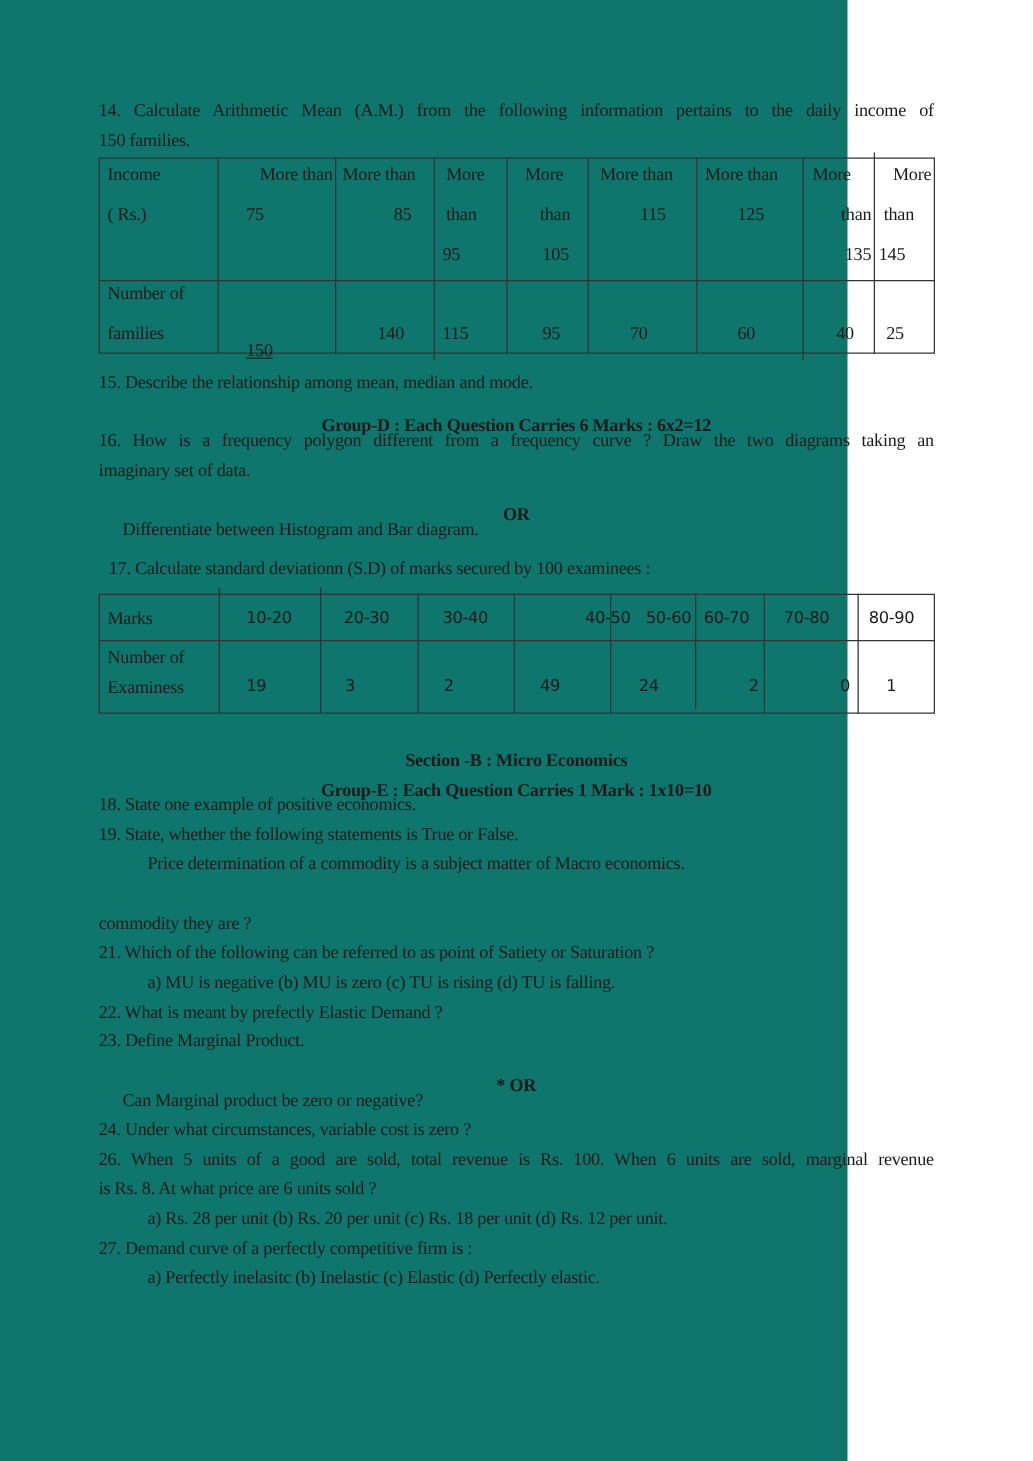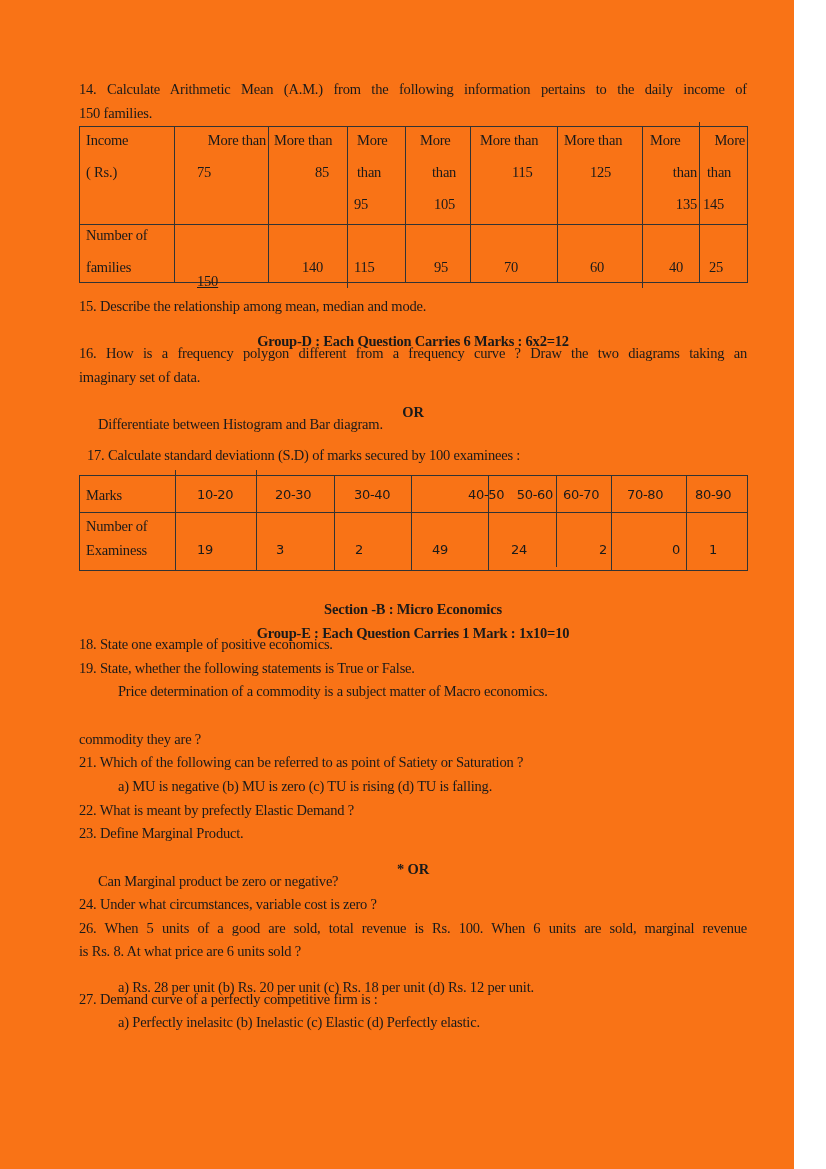--- a/index.html
+++ b/index.html
@@ -1,18 +1,18 @@
 <!DOCTYPE html>
 <html><head>
   <meta charset="utf-8">
   <style>
     html, body { margin: 0; padding: 0; background: #ffffff; }
     body { width: 826px; height: 1169px; position: relative; overflow: hidden;
       font-family: "Liberation Serif", "DejaVu Serif", serif; color: #1a1a1a; font-size: 14.5px; }
-    .page { position: absolute; left: 0; top: 0; width: 794px; height: 1169px; background: #f97316; }
+    .page { position: absolute; left: 0; top: 0; width: 678px; height: 1169px; background: #0f766e; }
     .line { position: absolute; left: 79px; white-space: nowrap; line-height: 18px; letter-spacing: -0.2px; }
     .just { width: 668px; text-align: justify; text-align-last: justify; white-space: normal; }
     .center { left: 79px; width: 668px; text-align: center; }
     .bold { font-weight: bold; margin-top: 12px; }
     .ind1 { left: 98px; }
     .ind2 { left: 118px; }
     .tbl { position: absolute; border: 1.5px solid #333; box-sizing: border-box; }
     .vline { position: absolute; width: 0; border-left: 1.5px solid #333; }
     .hline { position: absolute; height: 0; border-top: 1.5px solid #333; }
     .cell { position: absolute; white-space: nowrap; line-height: 18px; font-size: 14.5px; letter-spacing: -0.2px; }
@@ -136,18 +136,18 @@
 
   <div class="line" style="top:801px;">22. What is meant by prefectly Elastic Demand ?</div>
   <div class="line" style="top:824px;">23. Define Marginal Product.</div>
   <div class="line ind1" style="top:872px;">Can Marginal product be zero or negative?</div>
   <div class="line center bold" style="top:848px;">* OR</div>
 
   <div class="line" style="top:895px;">24. Under what circumstances, variable cost is zero ?</div>
 
   <div class="line just" style="top:919px;">26. When 5 units of a good are sold, total revenue is Rs. 100. When 6 units are sold, marginal revenue</div>
   <div class="line" style="top:942px;">is Rs. 8. At what price are 6 units sold ?</div>
-  <div class="line ind2" style="top:966px;margin-top:12px;">a) Rs. 28 per unit (b) Rs. 20 per unit  (c) Rs. 18 per unit  (d) Rs. 12 per unit.</div>
+  <div class="line ind2" style="top:966px;">a) Rs. 28 per unit (b) Rs. 20 per unit  (c) Rs. 18 per unit  (d) Rs. 12 per unit.</div>
 
   <div class="line" style="top:990px;">27. Demand curve of a perfectly competitive firm is :</div>
   <div class="line ind2" style="top:1013px;">a) Perfectly inelasitc (b) Inelastic (c) Elastic (d) Perfectly elastic.</div>
 
 </div>
 
 </body></html>

